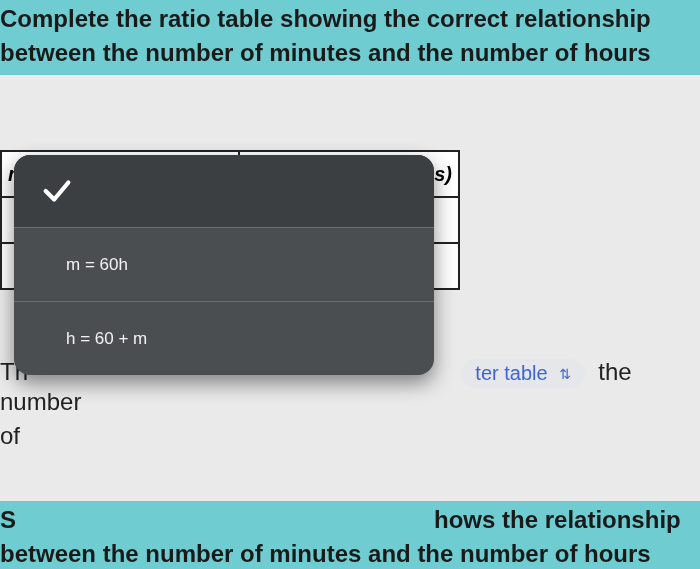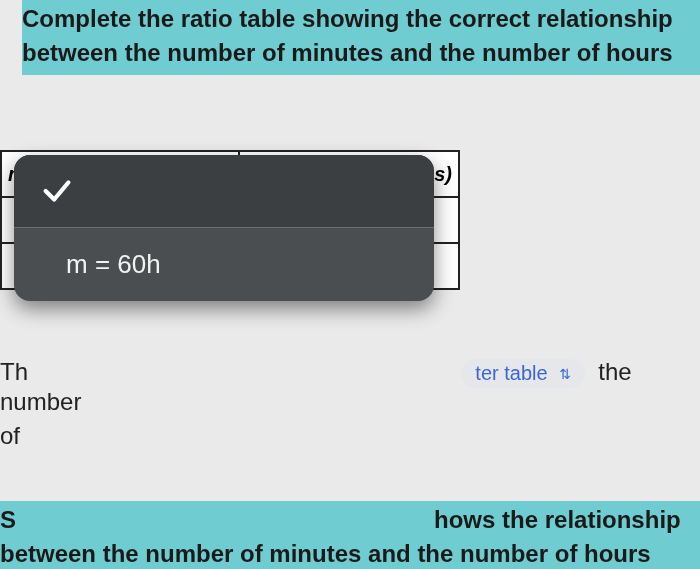--- a/index.html
+++ b/index.html
@@ -1,34 +1,34 @@
 <!DOCTYPE html>
 <html><head>
 <meta charset="utf-8">
 <style>
   * { box-sizing: border-box; margin: 0; padding: 0; }
   html, body { width: 700px; height: 569px; overflow: hidden; font-family: Arial, Helvetica, sans-serif; background: #f0f0f0; }
   .page { position: relative; width: 700px; height: 569px; background: #eaeaea; }
   .banner { background: #6fcdd1; color: #1a1a1a; font-weight: bold; font-size: 24px; line-height: 1.4; padding: 2px 0 6px 0; }
   .banner .l1, .banner .l2 { display: block; }
-  .top-banner { position: absolute; top: 0; left: 0; right: 0; margin-left: 22px; }
+  .top-banner { position: absolute; top: 0; left: 0; right: 0; }
   .bottom-banner { position: absolute; top: 501px; left: 0; right: 0; }
   .table-wrap { position: absolute; top: 150px; left: 0; }
   table.ratio { border-collapse: collapse; background: #fff; }
   table.ratio th, table.ratio td { border: 2px solid #222; height: 46px; }
   table.ratio th { font-weight: bold; font-style: italic; font-size: 20px; text-align: center; }
   table.ratio th.c1 { width: 238px; }
   table.ratio th.c2 { width: 220px; }
   table.ratio td { width: 220px; }
   .sentence { position: absolute; top: 358px; left: 0; right: 0; font-size: 24px; color: #222; }
   .pill { display: inline-block; background: #e6e7ea; border-radius: 18px; padding: 3px 14px 3px 14px; color: #3a66d6; font-size: 20px; vertical-align: middle; }
   .pill .caret { display:inline-block; margin-left:6px; font-size:14px; line-height:1; color:#3a66d6; transform: translateY(-1px); }
   .sentence .line2 { display: block; margin-top: 6px; }
   .dropdown { position: absolute; top: 155px; left: 14px; width: 420px; background: #4b4e50; border-radius: 16px; box-shadow: 0 8px 20px rgba(0,0,0,0.45); overflow: hidden; }
-  .dropdown .opt { height: 74px; display: flex; align-items: center; padding-left: 52px; color: #f2f2f2; font-size: 26px; border-top: 1px solid rgba(255,255,255,0.18); cursor: pointer; }
+  .dropdown .opt { height: 74px; display: flex; align-items: center; padding-left: 52px; color: #f2f2f2; font-size: 17px; border-top: 1px solid rgba(255,255,255,0.18); cursor: pointer; }
   .dropdown .opt:first-child { border-top: none; height: 72px; padding-left: 26px; background: #3f4244; }
   .dropdown .opt.selected { background: #3c3f41; }
   .dropdown .opt svg { width: 34px; height: 34px; }
 </style>
 </head>
 <body>
 
 <div class="page">
 
   <div class="banner top-banner">
@@ -79,15 +79,18 @@
 
   <div class="dropdown">
     <div class="opt selected">
       <svg viewBox="0 0 24 24">
           <path d="M4 12 L10 18 L20 6" stroke="#fff" stroke-width="3" fill="none" stroke-linecap="round" stroke-linejoin="round"></path>
         </svg>
     </div>
     <div class="opt">
         <span>m = 60h</span>
       </div>
+    <div class="opt">
+        <span>h = 60 + m</span>
+      </div>
   </div>
 
 </div>
 
 </body></html>

